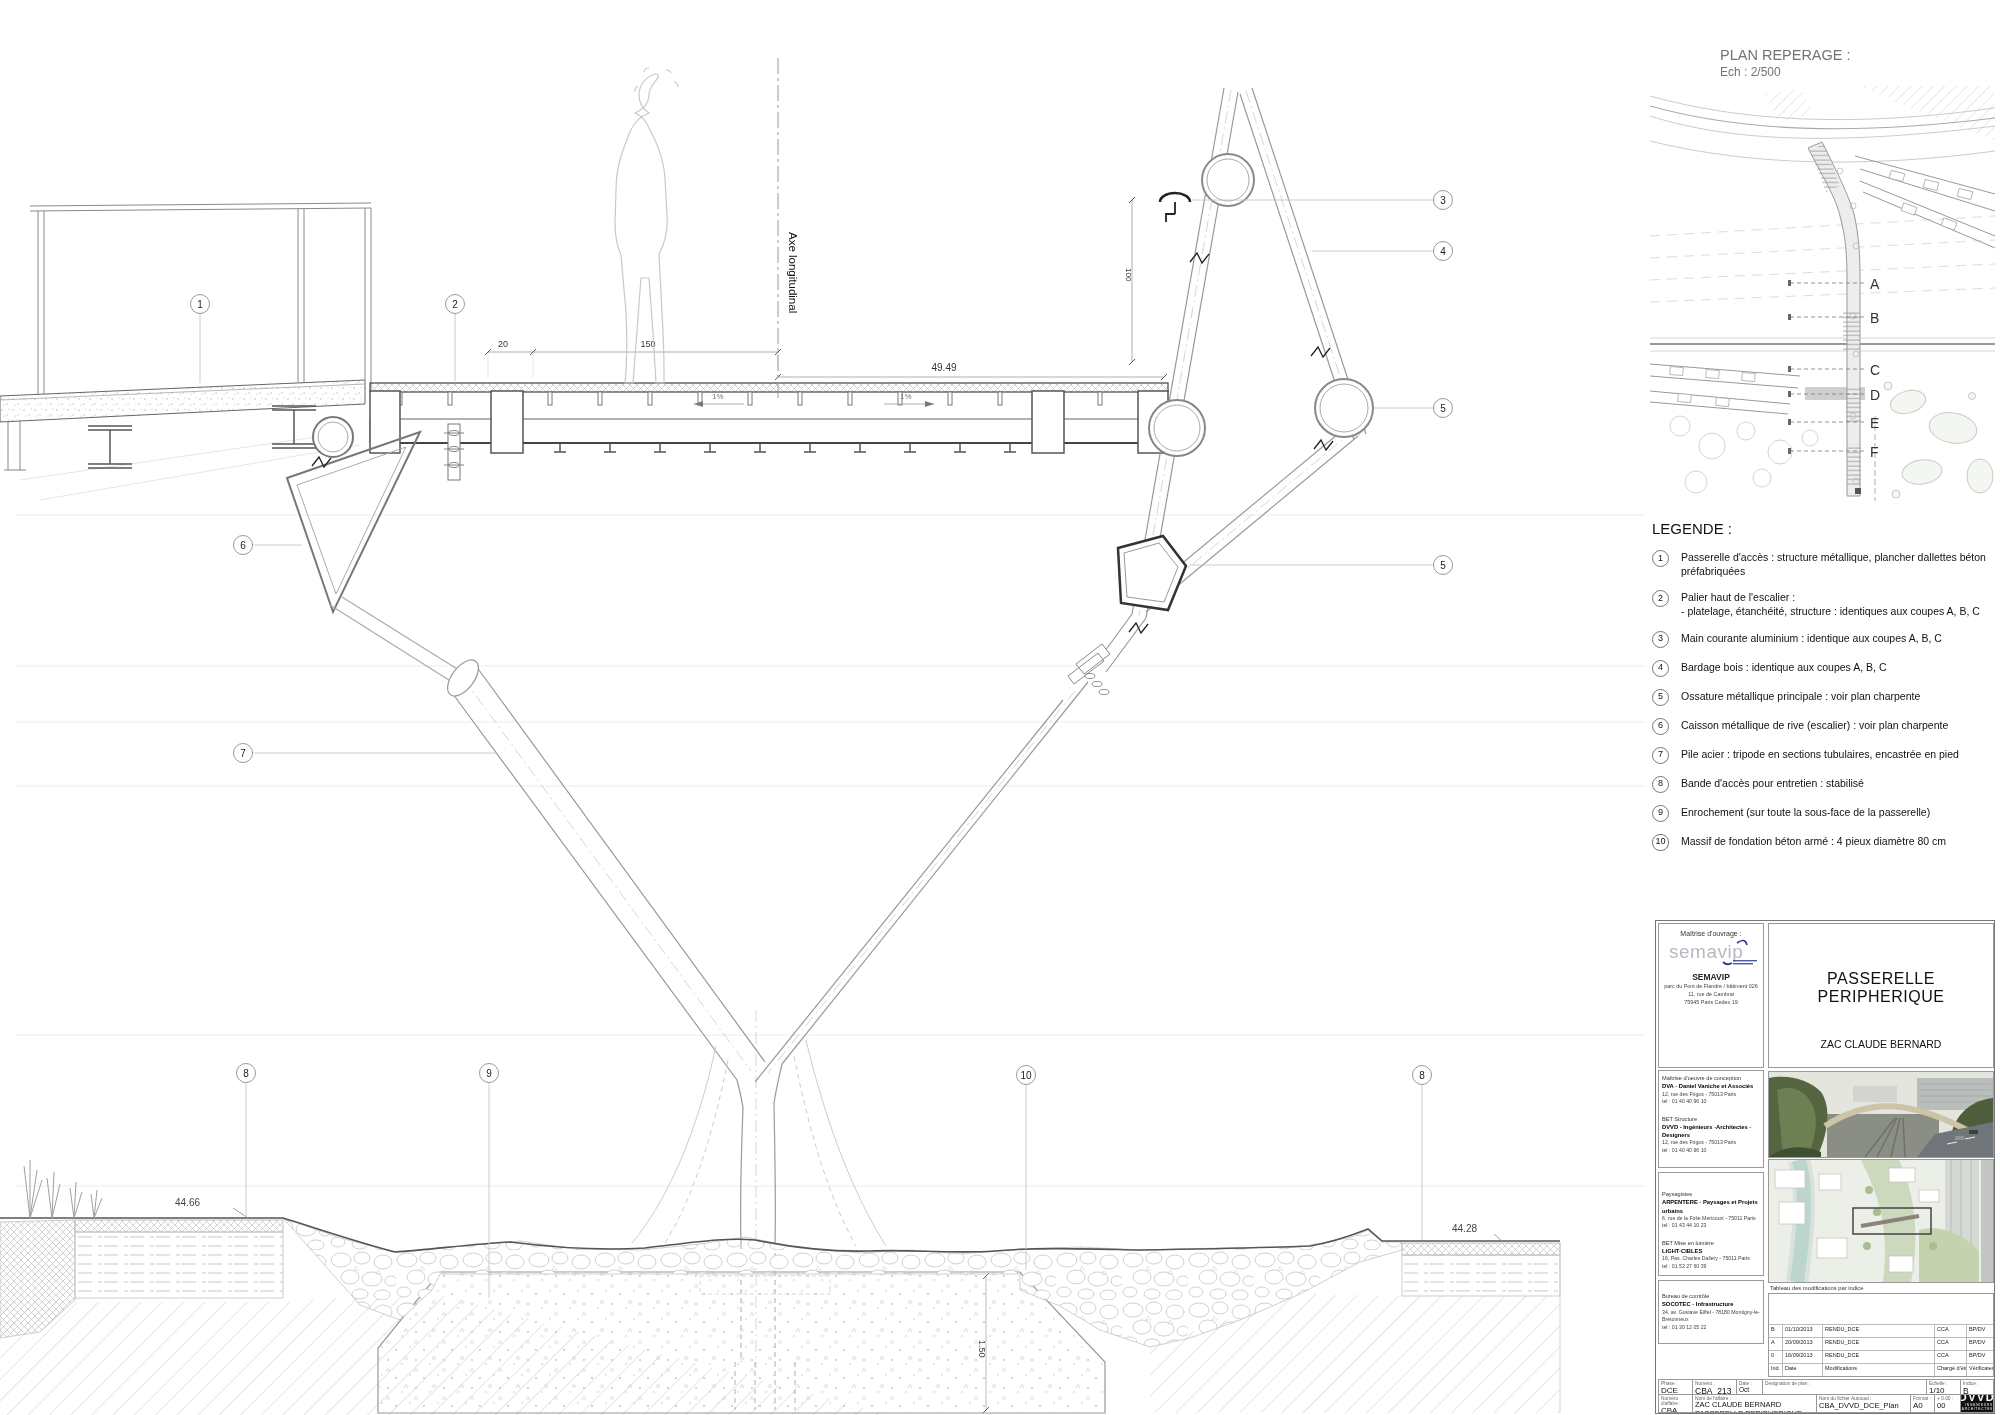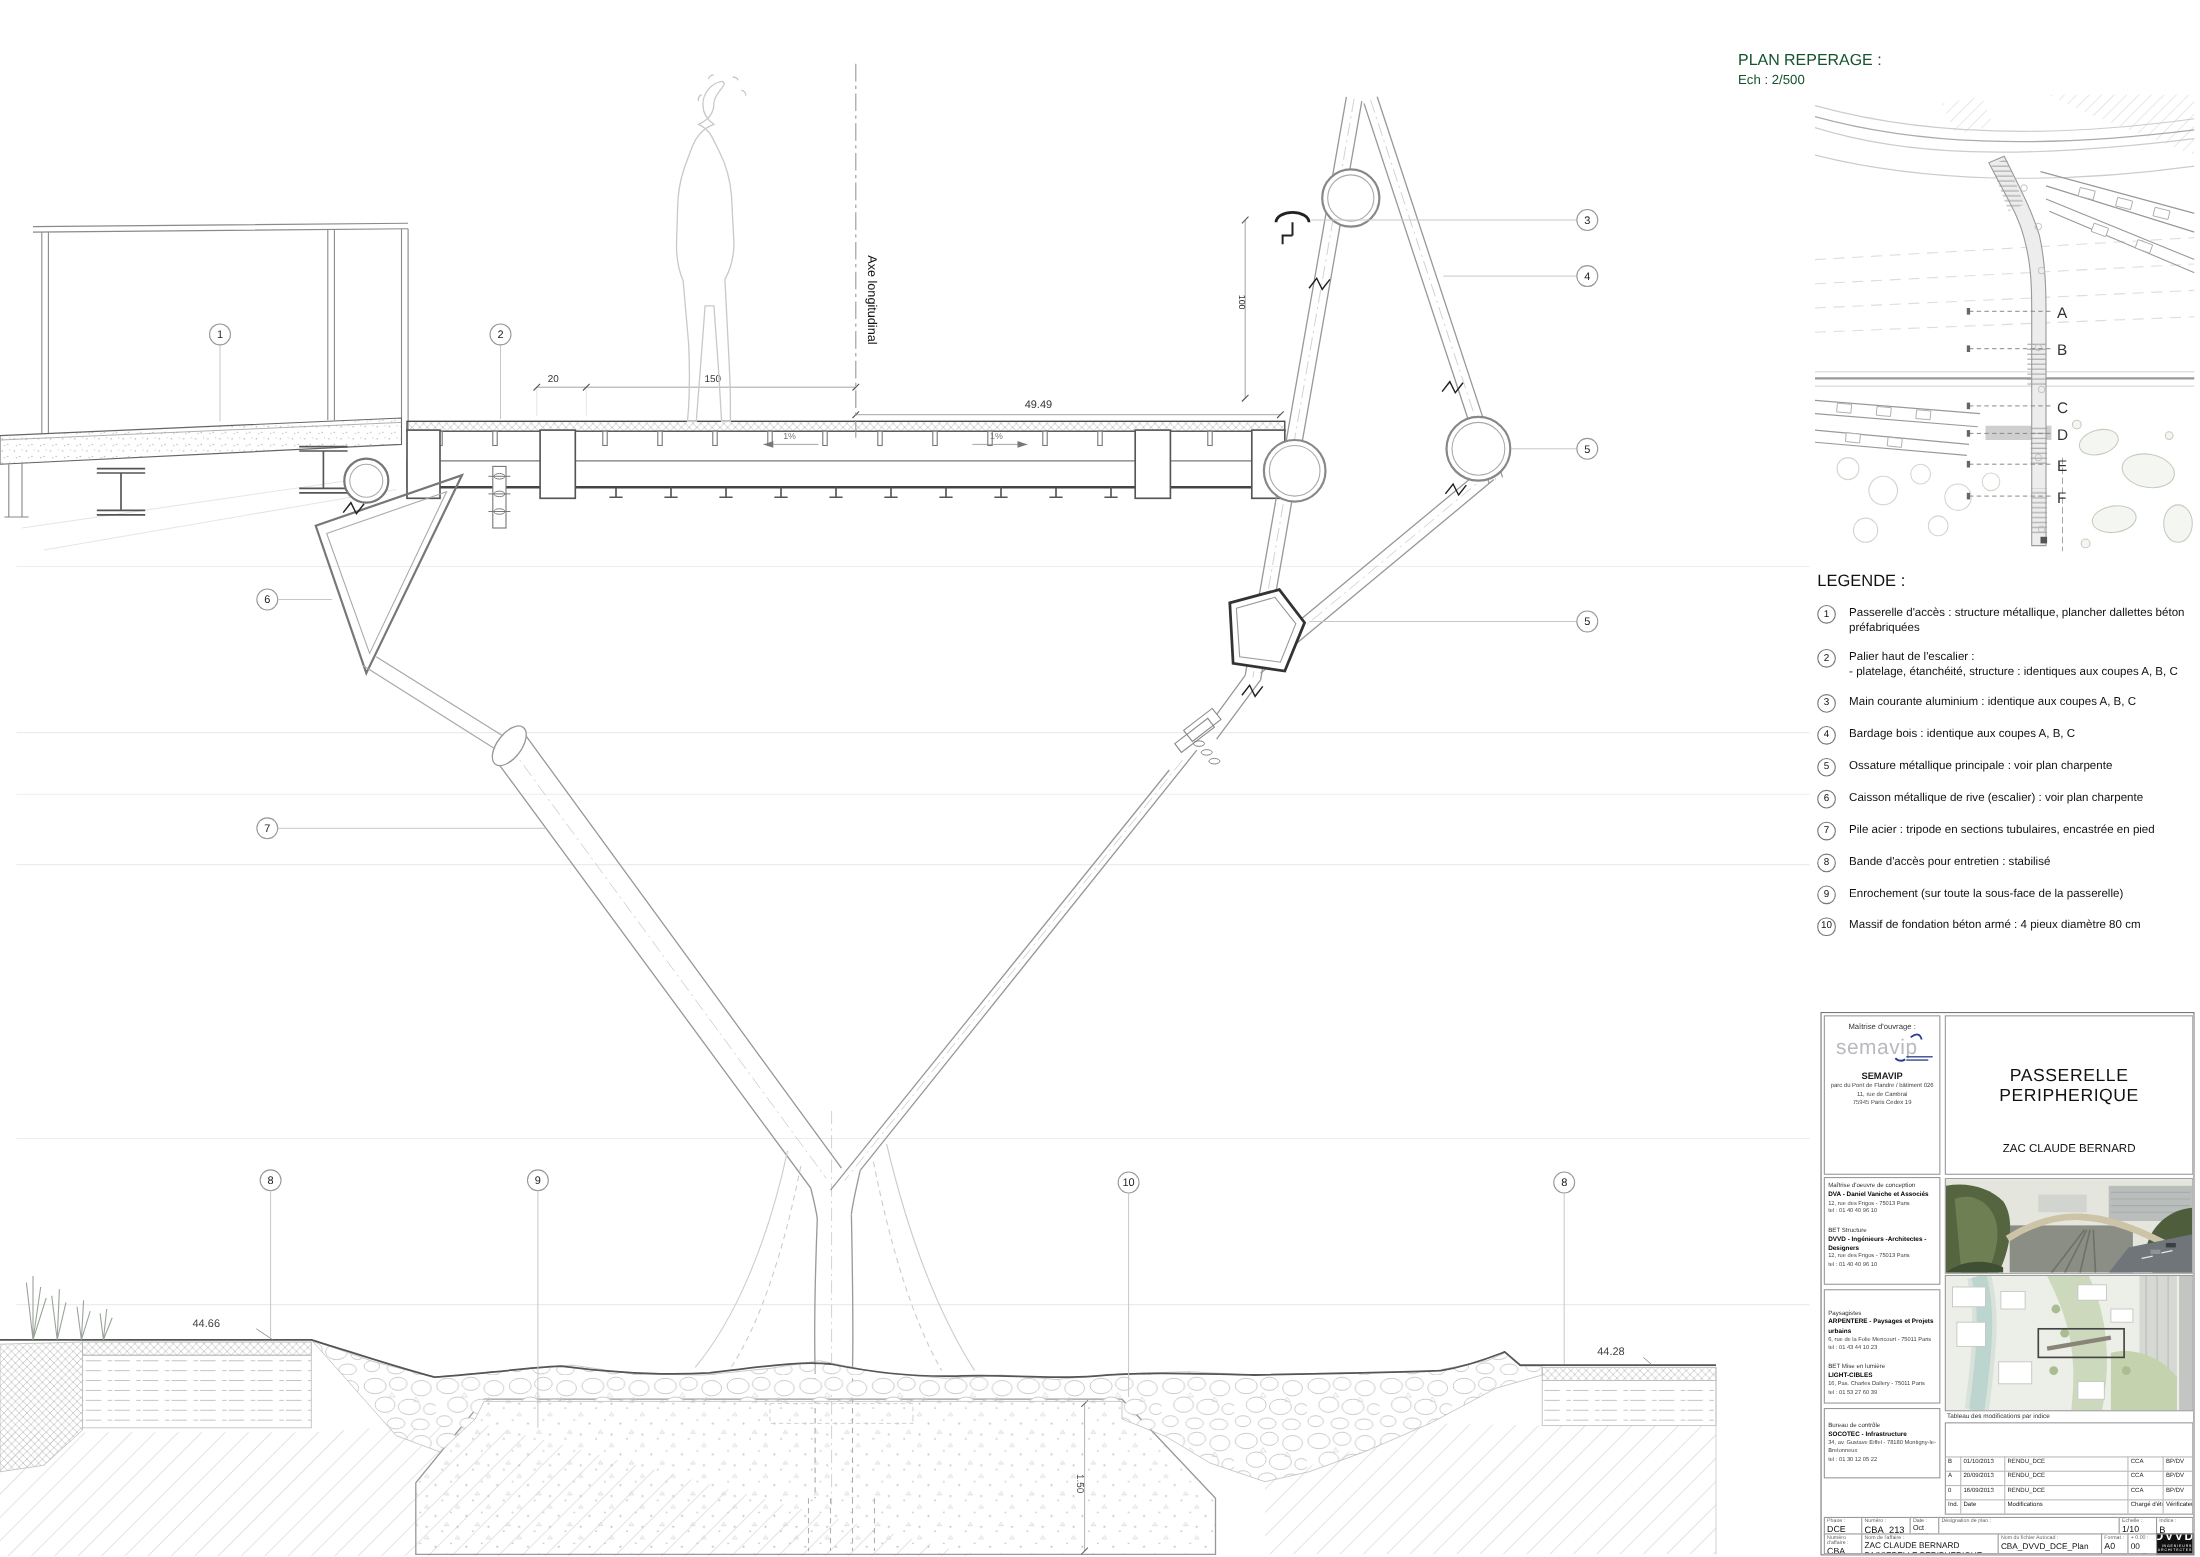--- a/index.html
+++ b/index.html
@@ -3,21 +3,21 @@
 <meta charset="utf-8">
 <style>
   html,body{margin:0;padding:0;background:#fff;}
   .page{position:relative;width:2000px;height:1415px;background:#ffffff;overflow:hidden;
         font-family:"Liberation Sans", sans-serif;color:#222;}
   .abs{position:absolute;}
   
   .sheet-title{left:22px;top:12px;font-size:15px;color:#111;line-height:1.35;}
   .sheet-title .t2{font-size:13px;}
   
-  .plan-head{left:1580px;top:47px;font-size:14.5px;color:#14532d;}
+  .plan-head{left:1720px;top:47px;font-size:14.5px;color:#737373;}
   .plan-scale{font-size:12px;margin-top:2px;}
   
   .legend{left:1652px;top:520px;width:334px;}
   .legend h3{margin:0 0 14px 0;font-size:15px;font-weight:normal;color:#111;}
   .lg-item{display:flex;gap:12px;margin-bottom:13px;font-size:10.5px;line-height:1.3;color:#111;}
   .lg-num{flex:0 0 15px;width:15px;height:15px;border:1px solid #777;border-radius:50%;
           font-size:9px;display:flex;align-items:center;justify-content:center;margin-top:-1px;}
   
   .tb{left:1655px;top:920px;width:338px;height:492px;border:1px solid #777;background:#fff;font-size:6px;}
   .cell{position:absolute;border:1px solid #999;background:#fff;overflow:hidden;}

